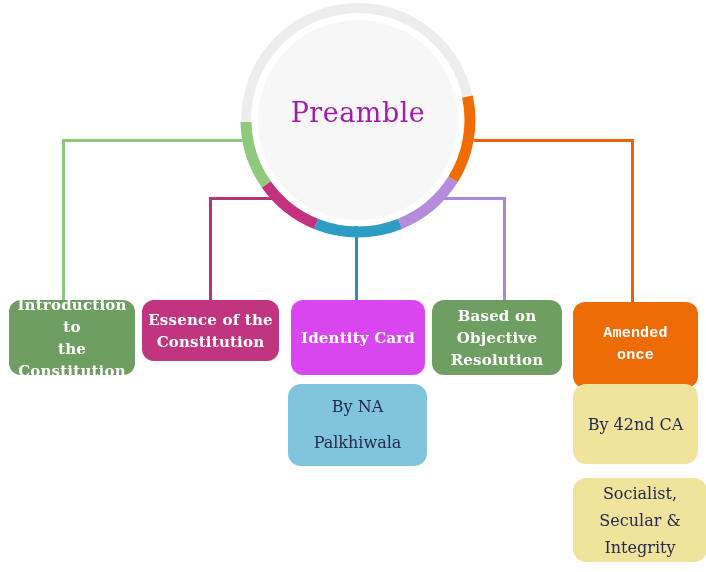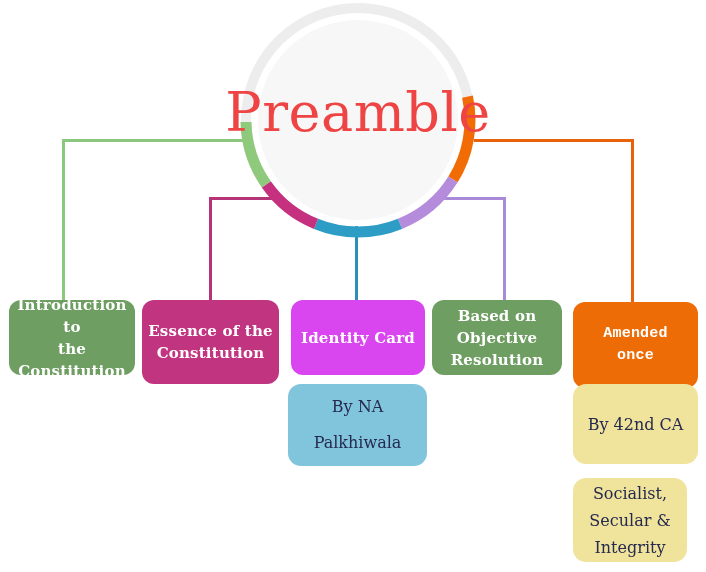--- a/index.html
+++ b/index.html
@@ -17,21 +17,21 @@
   .seg.teal    { background: #2D8FB6; }
   .seg.purple  { background: #A98AD9; }
   .seg.orange  { background: #E8610B; }
 
   .circle-wrap { position: absolute; left: 240px; top: 2px; width: 236px; height: 236px; z-index: 3; }
   .circle-wrap svg { position: absolute; left: 0; top: 0; }
   .center-label {
     position: absolute; inset: 0;
     display: flex; align-items: center; justify-content: center;
     padding-bottom: 16px;
-    font-size: 54px; color: #ef4444;
+    font-size: 27px; color: #a21caf;
     letter-spacing: 0.5px;
   }
 
   .node {
     position: absolute;
     display: flex; align-items: center; justify-content: center;
     text-align: center; white-space: pre-line;
     border-radius: 12px;
     color: #ffffff; font-weight: bold;
     font-size: 15px; line-height: 22px;
@@ -61,27 +61,27 @@
   #c2-h { left: 209px; top: 197px; width: 63px;  height: 3px; }
   #c2-v { left: 209px; top: 197px; width: 3px;   height: 103px; }
   #c3-v { left: 355px; top: 226px; width: 3px;   height: 74px; }
   #c4-h { left: 441px; top: 197px; width: 65px;  height: 3px; }
   #c4-v { left: 503px; top: 197px; width: 3px;   height: 103px; }
   #c5-h { left: 474px; top: 139px; width: 160px; height: 3px; }
   #c5-v { left: 631px; top: 139px; width: 3px;   height: 163px; }
 
   
   #n1 { left: 9px;   top: 300px; width: 126px; height: 75px; }
-  #n2 { left: 142px; top: 300px; width: 137px; height: 84px; }
+  #n2 { left: 142px; top: 300px; width: 137px; height: 61px; }
   #n3 { left: 291px; top: 300px; width: 134px; height: 75px; }
   #n4 { left: 432px; top: 300px; width: 130px; height: 75px; }
   #n5 { left: 573px; top: 302px; width: 125px; height: 86px; font-family: Liberation Mono, monospace; }
   #s1 { left: 288px; top: 384px; width: 139px; height: 82px; }
   #s2 { left: 573px; top: 384px; width: 125px; height: 80px; }
-  #s3 { left: 573px; top: 478px; width: 114px; height: 84px; }
+  #s3 { left: 573px; top: 478px; width: 134px; height: 84px; }
 </style>
 </head>
 <body>
 
 <div class="canvas">
 
   <div class="seg green" id="c1-h"></div>
   <div class="seg green" id="c1-v"></div>
   <div class="seg magenta" id="c2-h"></div>
   <div class="seg magenta" id="c2-v"></div>

